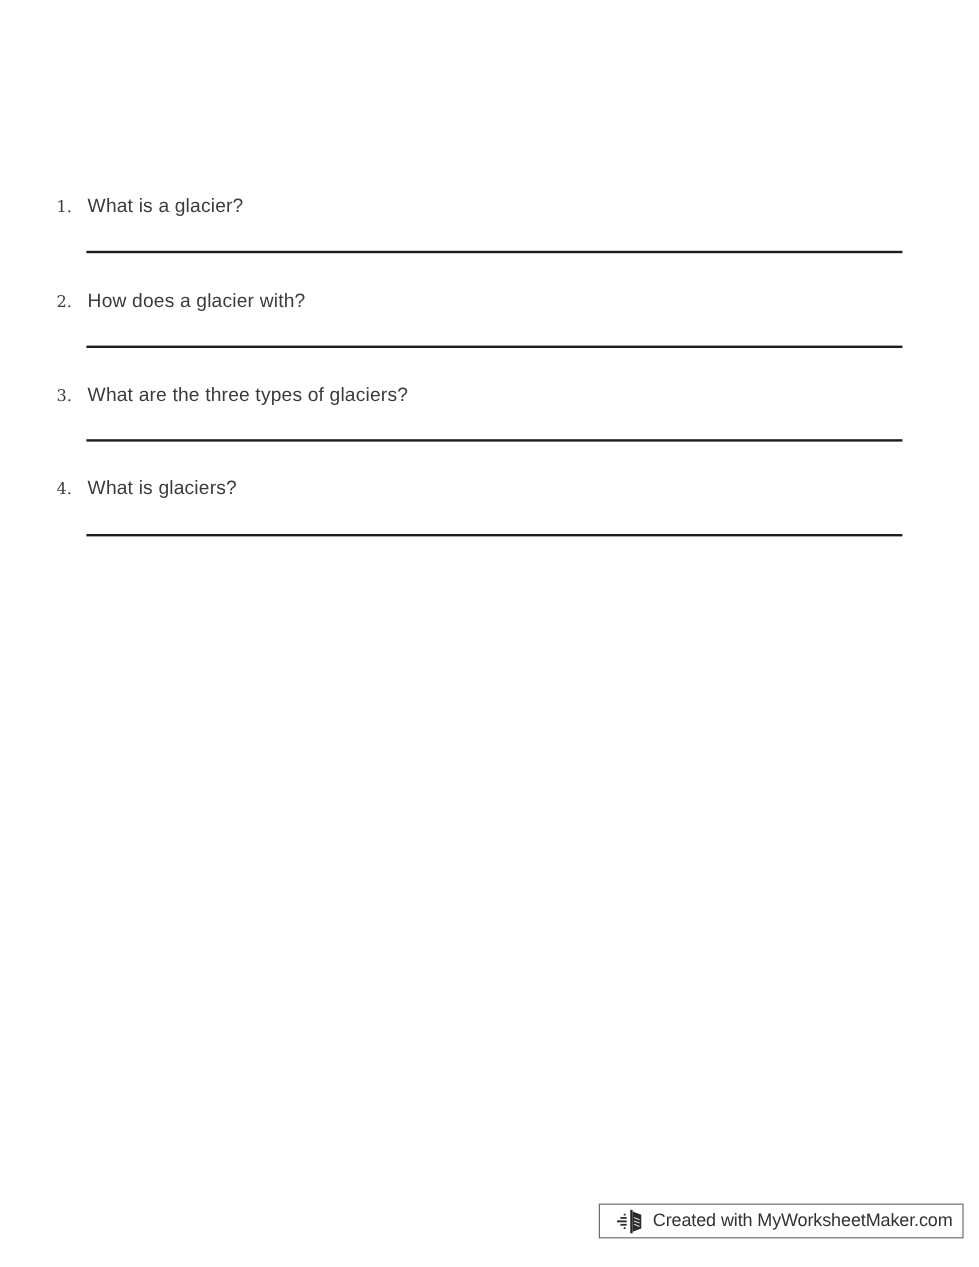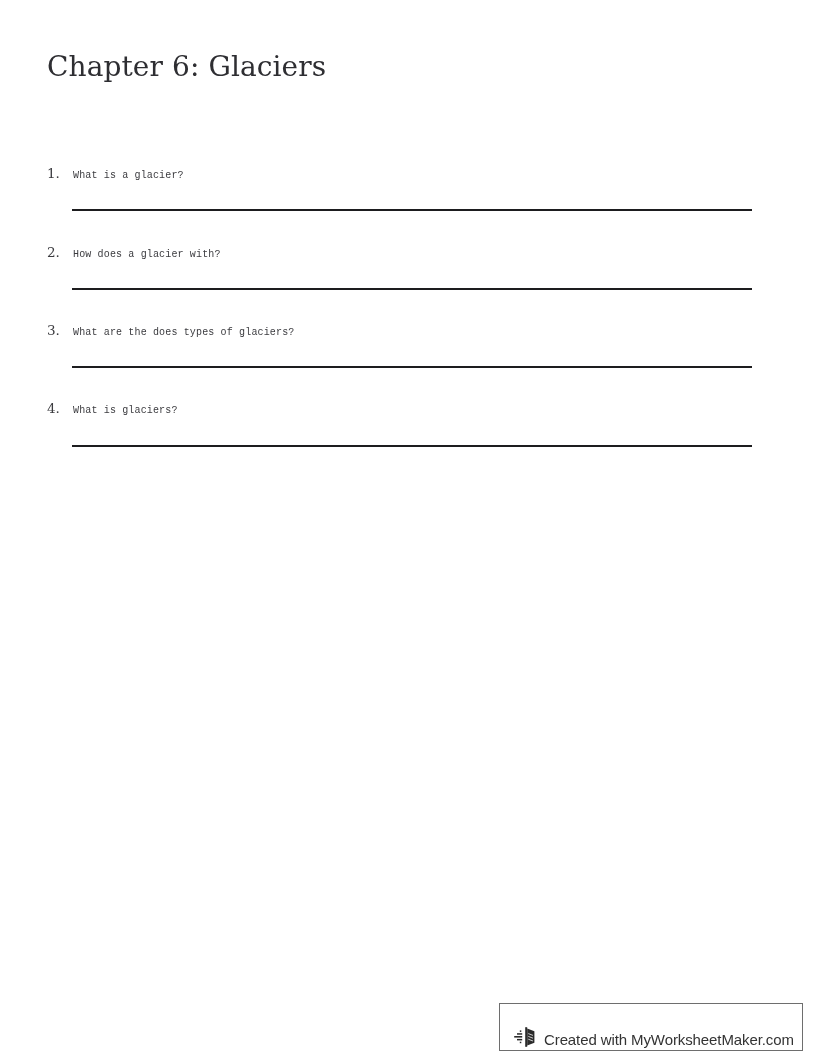--- a/index.html
+++ b/index.html
@@ -65,47 +65,47 @@
   .q-number {
     font-family: "DejaVu Serif", "Liberation Serif", serif;
     font-size: 13.5px;
     line-height: 18px;
     color: #3b3b3f;
     width: 26px;
     flex: 0 0 26px;
   }
 
   .q-text {
-    font-family: Liberation Mono, monospace;
-    font-size: 10px;
+    font-family: Liberation Sans, sans-serif;
+    font-size: 16px;
     line-height: 18px;
     color: #3b3b3f;
     letter-spacing: 0.15px;
   }
 
   .answer-line {
     position: absolute;
     left: 72px;
     width: 680px;
     height: 0;
     border-top: 2px solid #1d1d1f;
   }
 
   
   .footer-badge {
     position: absolute;
     left: 499px;
     top: 1003px;
     width: 304px;
-    height: 48px;
+    height: 29px;
     box-sizing: border-box;
     border: 1px solid #6e6e6e;
     background: #ffffff;
     display: flex;
-    align-items: flex-end;
+    align-items: center;
     padding-left: 12px;
   }
 
   .badge-icon {
     width: 26px;
     height: 26px;
     flex: 0 0 26px;
     display: block;
     margin-right: 6px;
   }
@@ -117,21 +117,20 @@
     color: #333333;
     letter-spacing: -0.1px;
     white-space: nowrap;
   }
 </style>
 </head>
 <body>
 
 <div class="page">
 
-  <div class="worksheet-title">Chapter 6: Glaciers</div>
 
   <div class="questions">
 
     <div class="question-item" style="top:164px;height:78px;">
       <div class="q-row" style="top:0;">
         <span class="q-number">1.</span>
         <span class="q-text">What is a glacier?</span>
       </div>
       <div class="answer-line" style="top:45px;"></div>
     </div>
@@ -140,21 +139,21 @@
       <div class="q-row" style="top:0;">
         <span class="q-number">2.</span>
         <span class="q-text">How does a glacier with?</span>
       </div>
       <div class="answer-line" style="top:45px;"></div>
     </div>
 
     <div class="question-item" style="top:321px;height:78px;">
       <div class="q-row" style="top:0;">
         <span class="q-number">3.</span>
-        <span class="q-text">What are the does types of glaciers?</span>
+        <span class="q-text">What are the three types of glaciers?</span>
       </div>
       <div class="answer-line" style="top:45px;"></div>
     </div>
 
     <div class="question-item" style="top:399px;height:78px;">
       <div class="q-row" style="top:0;">
         <span class="q-number">4.</span>
         <span class="q-text">What is glaciers?</span>
       </div>
       <div class="answer-line" style="top:46px;"></div>

